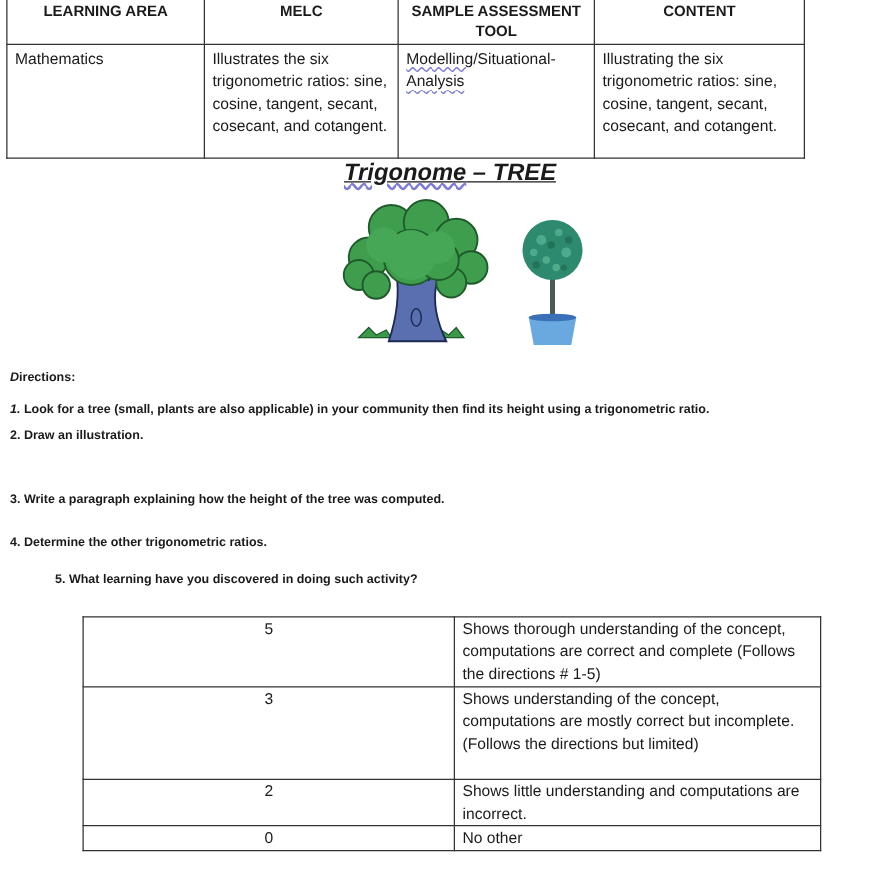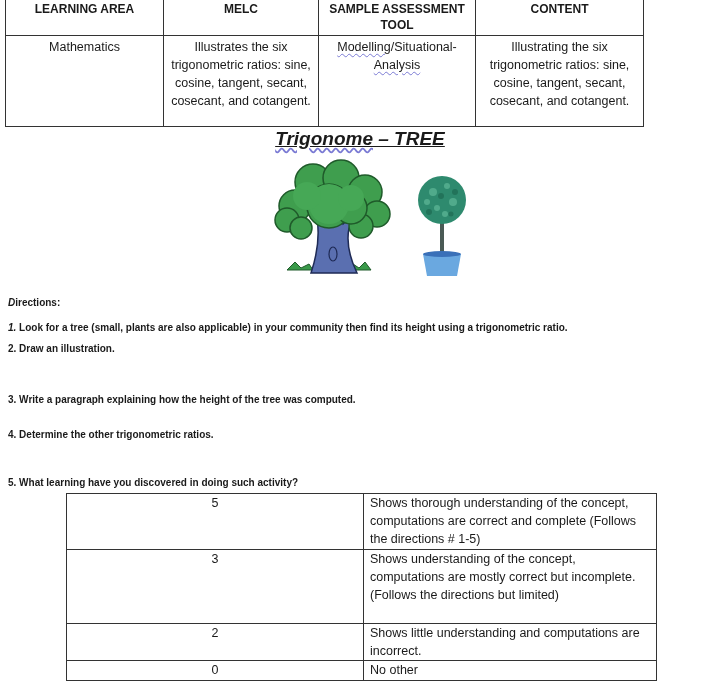--- a/index.html
+++ b/index.html
@@ -3,21 +3,21 @@
 <meta charset="utf-8">
 <style>
   html, body { margin:0; padding:0; background:#ffffff; }
   body { width:704px; height:700px; position:relative; overflow:hidden;
          font-family:"Liberation Sans", sans-serif; color:#1a1a1a; }
   .abs { position:absolute; }
 
   
   table.tt { position:absolute; left:5px; top:-2px; width:638px; border-collapse:collapse;
              table-layout:fixed; font-size:12.5px; line-height:18px; }
-  table.tt td, table.tt th { border:1px solid #333; vertical-align:top; padding:0 6px;text-align:center; }
+  table.tt td, table.tt th { border:1px solid #333; vertical-align:top; padding:0 6px; }
   table.tt th { font-weight:bold; text-align:center; height:34px; font-size:12px; line-height:16px; padding-top:2px;margin-top:48px; }
   table.tt td { height:88px; padding-top:2px; }
   .squig { text-decoration:underline wavy #7b7bd4; text-decoration-thickness:1px; text-underline-offset:2px; }
 
   
   .title { left:0; width:720px; top:128px; text-align:center; font-size:19px; font-weight:bold;
            font-style:italic; text-decoration:underline; }
 
   
   .dir { left:8px; font-size:10px; font-weight:bold; }
@@ -103,21 +103,21 @@
   </g>
   <path d="M8 82 L46 82 L42 104 L12 104 Z" fill="#6aa8e0"></path>
   <ellipse cx="27" cy="82" rx="19" ry="3" fill="#3a70b8"></ellipse>
 </svg>
 
 <div class="abs dir" style="top:297px;font-weight:bold;"><i>D</i><span>irections:</span></div>
 <div class="abs dir" style="top:318px;width:700px;line-height:20px;"><i>1.</i><span> Look for a tree (small, plants are also applicable) in your community then find its height using a trigonometric ratio.</span></div>
 <div class="abs dir" style="top:343px;"><span>2.</span><span> Draw an illustration.</span></div>
 <div class="abs dir" style="top:394px;"><span>3.</span><span> Write a paragraph explaining how the height of the tree was computed.</span></div>
 <div class="abs dir" style="top:429px;"><span>4.</span><span> Determine the other trigonometric ratios.</span></div>
-<div class="abs dir" style="top:477px;"><span>5.</span><span> What learning have you discovered in doing such activity?</span></div>
+<div class="abs dir" style="top:458px;margin-left:36px;"><span>5.</span><span> What learning have you discovered in doing such activity?</span></div>
 
 <table class="rb">
   <colgroup>
       <col style="width:297px">
       <col style="width:293px">
     </colgroup>
   <tbody>
   <tr style="height:56px;">
     <td class="score">5</td>
     <td class="crit">Shows thorough understanding of the concept, computations are correct and complete (Follows the directions # 1-5)</td>

